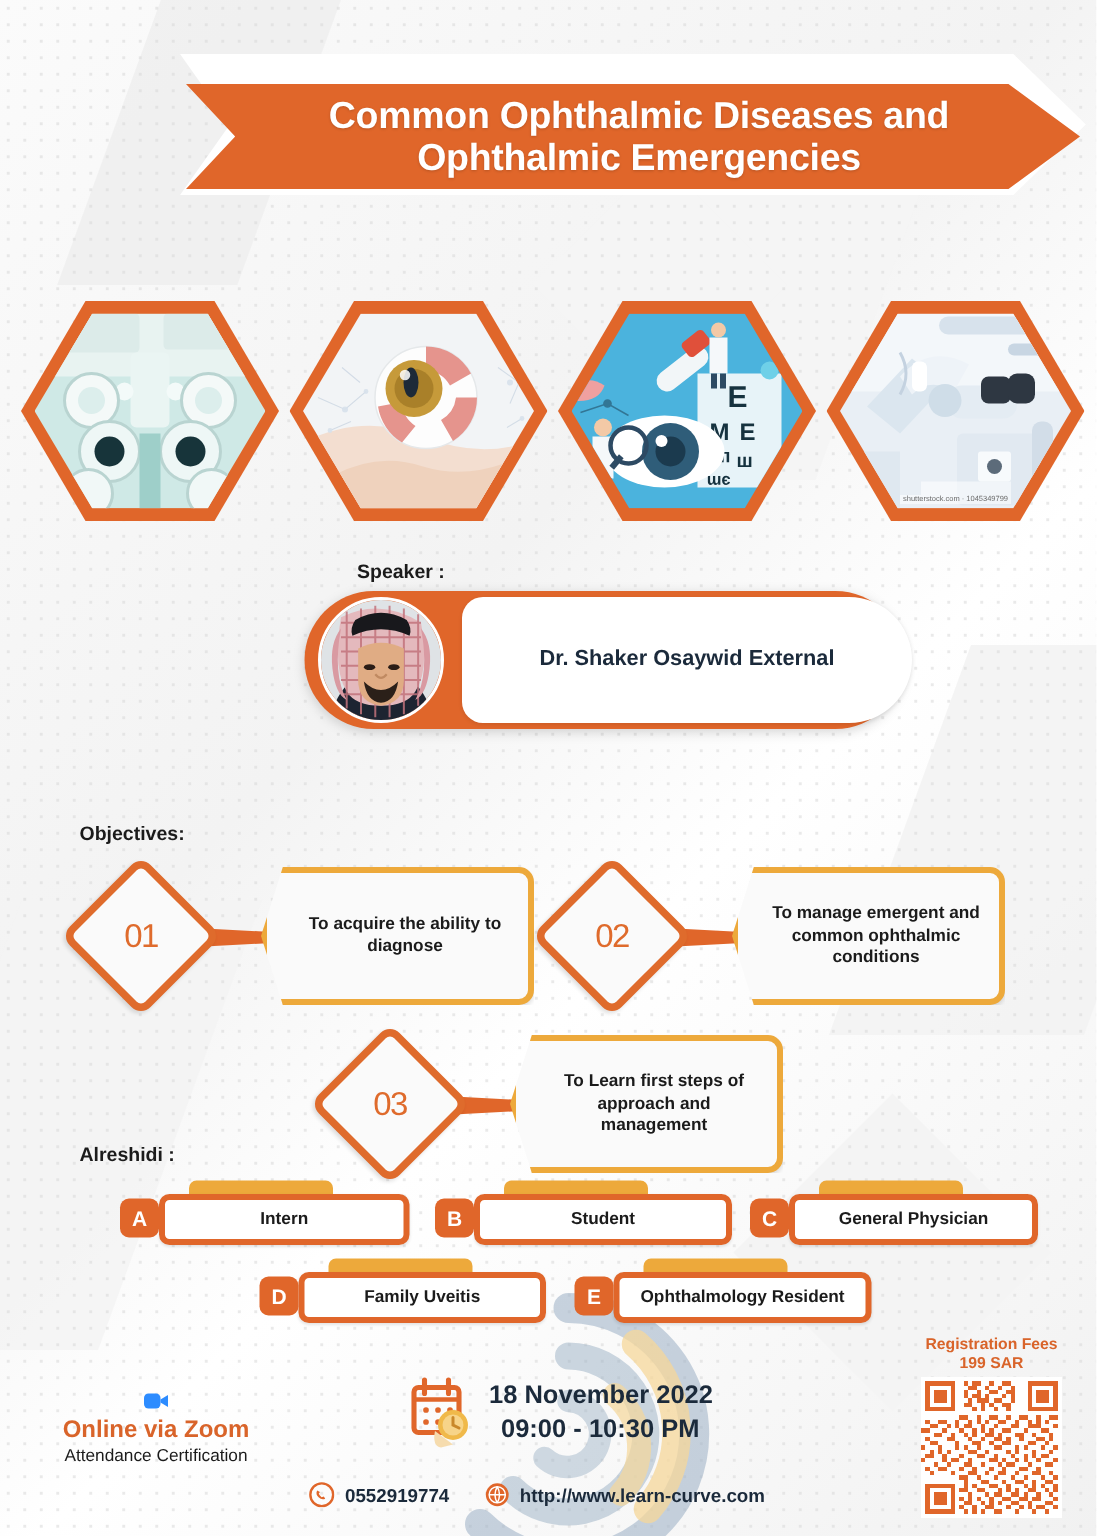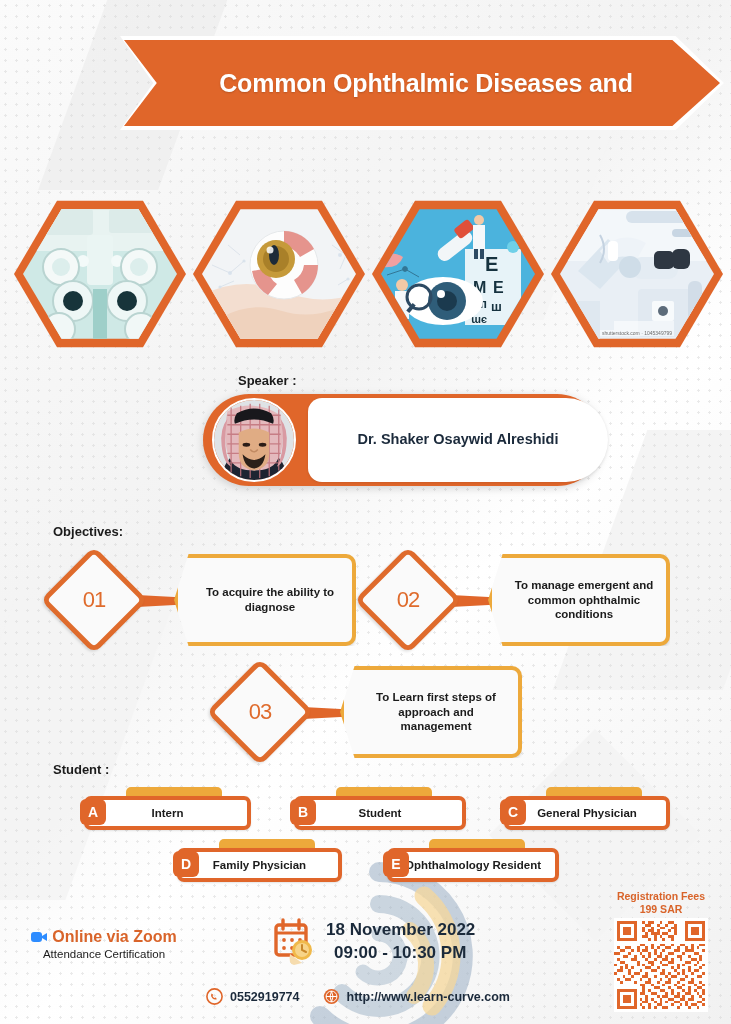--- a/index.html
+++ b/index.html
@@ -44,22 +44,22 @@
 
   .logo { position: absolute; left: 10px; top: 4px; width: 95px; height: 110px; }
   .logo-mark { width: 95px; height: 86px; display: block; }
   .logo-text {
     text-align: center; font-size: 8.5px; font-weight: bold;
     color: #1a1a1a; line-height: 1.15; margin-top: 1px;
   }
   .logo-ar { text-align: center; font-size: 8px; font-weight: bold; color: #1a1a1a; }
 
   .title-banner {
-    position: absolute; left: 124px; top: 14px;
-    width: 596px; height: 86px;
+    position: absolute; left: 124px; top: 30px;
+    width: 596px; height: 70px;
     background: #e0662a;
     clip-path: polygon(0 0, 92% 0, 100% 50%, 92% 100%, 0 100%, 5.5% 50%);
     display: flex; align-items: center; justify-content: center;
     filter: drop-shadow(0 3px 4px rgba(0,0,0,.20));
   }
   .title-banner-outline {
     position: absolute; left: 120px; top: 10px;
     width: 604px; height: 94px;
     background: #ffffff;
     clip-path: polygon(0 0, 92% 0, 100% 50%, 92% 100%, 0 100%, 5.5% 50%);
@@ -121,21 +121,21 @@
   }
   .speaker-photo {
     position: absolute; left: 212px; top: 28px;
     width: 84px; height: 84px; border-radius: 50%;
     overflow: hidden; border: 2px solid #ffffff;
   }
   .speaker-photo svg { width: 100%; height: 100%; display: block; }
 
   
   .sec-label { position: absolute; font-size: 13px; font-weight: bold; color: #1b1b1b; }
-  .obj-sec { position: absolute; top: 524px; left: 0; width: 731px; height: 230px; }
+  .obj-sec { position: absolute; top: 548px; left: 0; width: 731px; height: 230px; }
 
   .obj-unit { position: absolute; width: 300px; height: 92px; }
   .obj-diamond {
     position: absolute; left: 0; top: 8px; width: 76px; height: 76px;
     background: #fafafa;
     border: 5px solid #df6b2c;
     transform: rotate(45deg);
     border-radius: 9px;
     box-shadow: 0 2px 3px rgba(0,0,0,.13);
   }
@@ -173,36 +173,36 @@
     display: flex; align-items: center; justify-content: center;
     font-size: 14px; font-weight: bold;
     z-index: 3;
   }
   .aud-tab {
     position: absolute; left: 46px; top: -9px; width: 96px; height: 20px;
     background: #eda93b; border-radius: 5px 5px 0 0;
     z-index: 1;
   }
   .aud-box {
-    position: absolute; left: 4px; top: 0; height: 34px;
+    position: absolute; left: 26px; top: 0; height: 34px;
     background: #ffffff;
     border: 4px solid #e0662a;
     border-radius: 7px;
     display: flex; align-items: center; justify-content: center;
     z-index: 2;
     box-shadow: 0 1px 2px rgba(0,0,0,.10);
   }
   .aud-text { font-size: 11.5px; font-weight: bold; color: #1b1b1b; white-space: nowrap; }
 
   
   .footer { position: absolute; top: 890px; left: 0; width: 731px; height: 134px; }
   .swirl { position: absolute; left: 264px; top: -34px; width: 230px; height: 200px; }
 
   .zoom-block { position: absolute; left: 14px; top: 38px; width: 180px; text-align: center; }
-  .zoom-line { display: flex; align-items: center; justify-content: center; gap: 5px; }
+  .zoom-line { display: flex; align-items: center; justify-content: center; gap: 5px; flex-direction: column; }
   .zoom-icon { width: 16px; height: 12px; }
   .zoom-title { font-size: 16px; font-weight: bold; color: #d9642a; }
   .zoom-sub { font-size: 11.5px; color: #1b1b1b; margin-top: 2px; }
 
   .cal-icon { position: absolute; left: 272px; top: 28px; width: 46px; height: 48px; }
   .date-block { position: absolute; left: 326px; top: 29px; }
   .date-text { font-size: 17px; font-weight: bold; color: #1b2a3b; line-height: 1.35; }
   .time-text { font-size: 17px; font-weight: bold; color: #1b2a3b; line-height: 1.35; padding-left: 8px; }
 
   .contact-row {
@@ -230,20 +230,21 @@
   <div class="bg-diamond" style="left:520px; top:760px; width:150px; height:150px; background:#f4f4f4;"></div>
   <div class="dotgrid"></div>
 
   <div class="header">
 
 
     <div class="title-banner-outline"></div>
     <div class="title-banner">
       <div class="title-text">
         <span>Common Ophthalmic Diseases and</span><br>
+        <span>Ophthalmic Emergencies</span>
       </div>
     </div>
   </div>
 
   <div class="hex-row">
 
     <div class="hex-wrap" style="left:14px;">
       <div class="hex-outer"></div>
       <div class="hex-inner">
         <svg class="hex-art" viewBox="0 0 154 138" preserveAspectRatio="xMidYMid slice">
@@ -370,21 +371,21 @@
       <div class="hex-watermark">shutterstock.com · 1045349799</div>
     </div>
   </div>
 
   <div class="speaker-sec">
     <div class="speaker-label">Speaker :</div>
 
     <div class="speaker-pill"></div>
 
     <div class="speaker-card">
-      <div class="speaker-name">Dr. Shaker Osaywid Alreshidi</div>
+      <div class="speaker-name">Dr. Shaker Osaywid External</div>
     </div>
 
     <div class="speaker-photo">
       <svg viewBox="0 0 84 84">
         <rect width="84" height="84" fill="#dfe3e6"></rect>
         <path d="M6 84 q6 -24 20 -30 l32 0 q16 6 20 30 z" fill="#1d2431"></path>
         <path d="M14 12 q28 -14 56 4 q6 34 -4 48 q-6 10 -24 10 q-18 0 -24 -10 q-10 -16 -4 -52 z" fill="#e4b9bd"></path>
         <g stroke="#c2737c" stroke-width="1.4" opacity=".85">
           <path d="M14 16 l56 0 M14 26 l56 0 M14 36 l56 0 M14 46 l56 0 M14 56 l56 0 M14 66 l56 0"></path>
           <path d="M18 8 l0 68 M28 6 l0 74 M38 4 l0 78 M48 4 l0 78 M58 6 l0 74 M68 10 l0 64"></path>
@@ -426,21 +427,21 @@
       <div class="obj-link"></div>
       <div class="obj-diamond"></div>
       <div class="obj-num">03</div>
       <div class="obj-box">
         <div class="obj-text">To Learn first steps of approach and management</div>
       </div>
     </div>
   </div>
 
   <div class="aud-sec">
-    <div class="sec-label" style="left:53px; top:4px;">Student :</div>
+    <div class="sec-label" style="left:53px; top:4px;">Alreshidi :</div>
 
     <div class="aud-item" style="left:80px; top:38px; width:185px;">
       <div class="aud-tab"></div>
       <div class="aud-box" style="width:167px;">
         <span class="aud-text">Intern</span>
       </div>
       <div class="aud-letter">A</div>
     </div>
 
     <div class="aud-item" style="left:290px; top:38px; width:190px;">
@@ -455,21 +456,21 @@
       <div class="aud-tab"></div>
       <div class="aud-box" style="width:166px;">
         <span class="aud-text">General Physician</span>
       </div>
       <div class="aud-letter">C</div>
     </div>
 
     <div class="aud-item" style="left:173px; top:90px; width:185px;">
       <div class="aud-tab"></div>
       <div class="aud-box" style="width:165px;">
-        <span class="aud-text">Family Physician</span>
+        <span class="aud-text">Family Uveitis</span>
       </div>
       <div class="aud-letter">D</div>
     </div>
 
     <div class="aud-item" style="left:383px; top:90px; width:190px;">
       <div class="aud-tab"></div>
       <div class="aud-box" style="width:172px;">
         <span class="aud-text">Ophthalmology Resident</span>
       </div>
       <div class="aud-letter">E</div>

